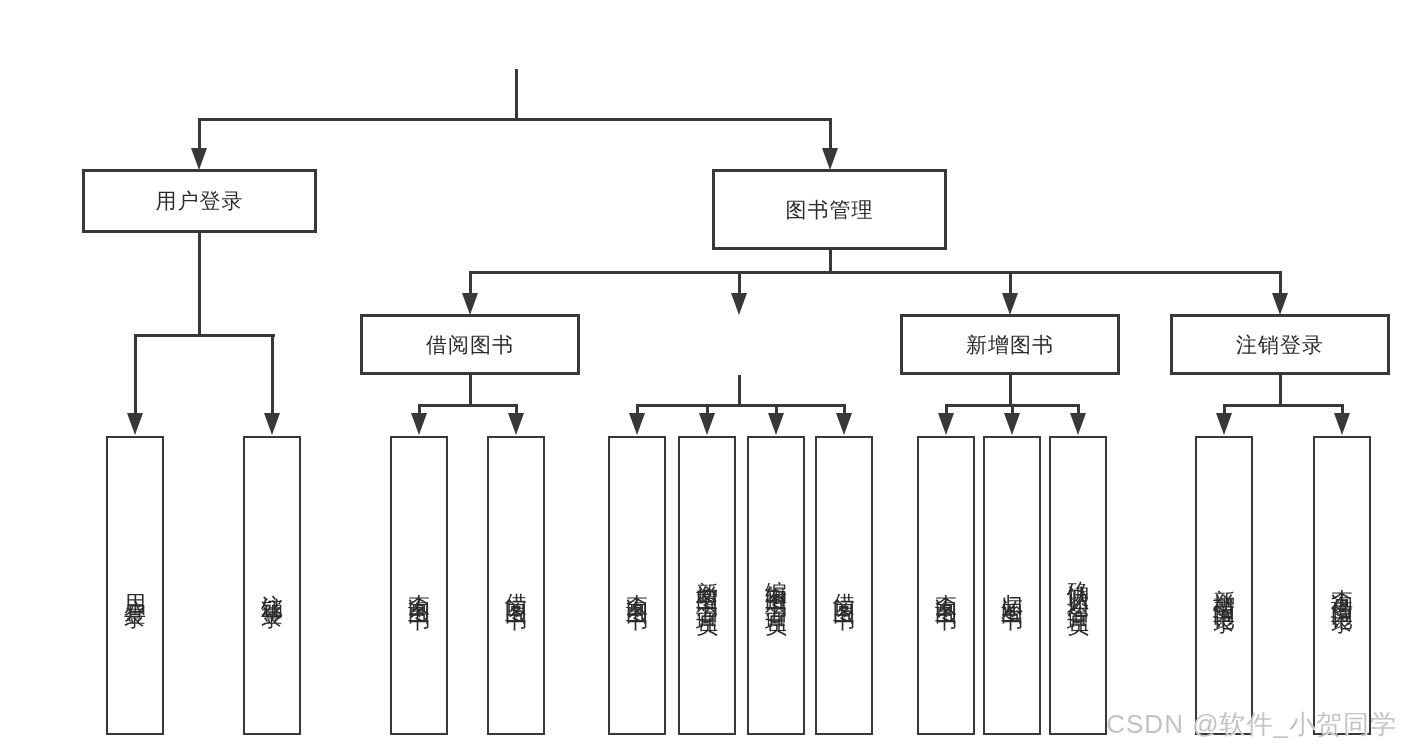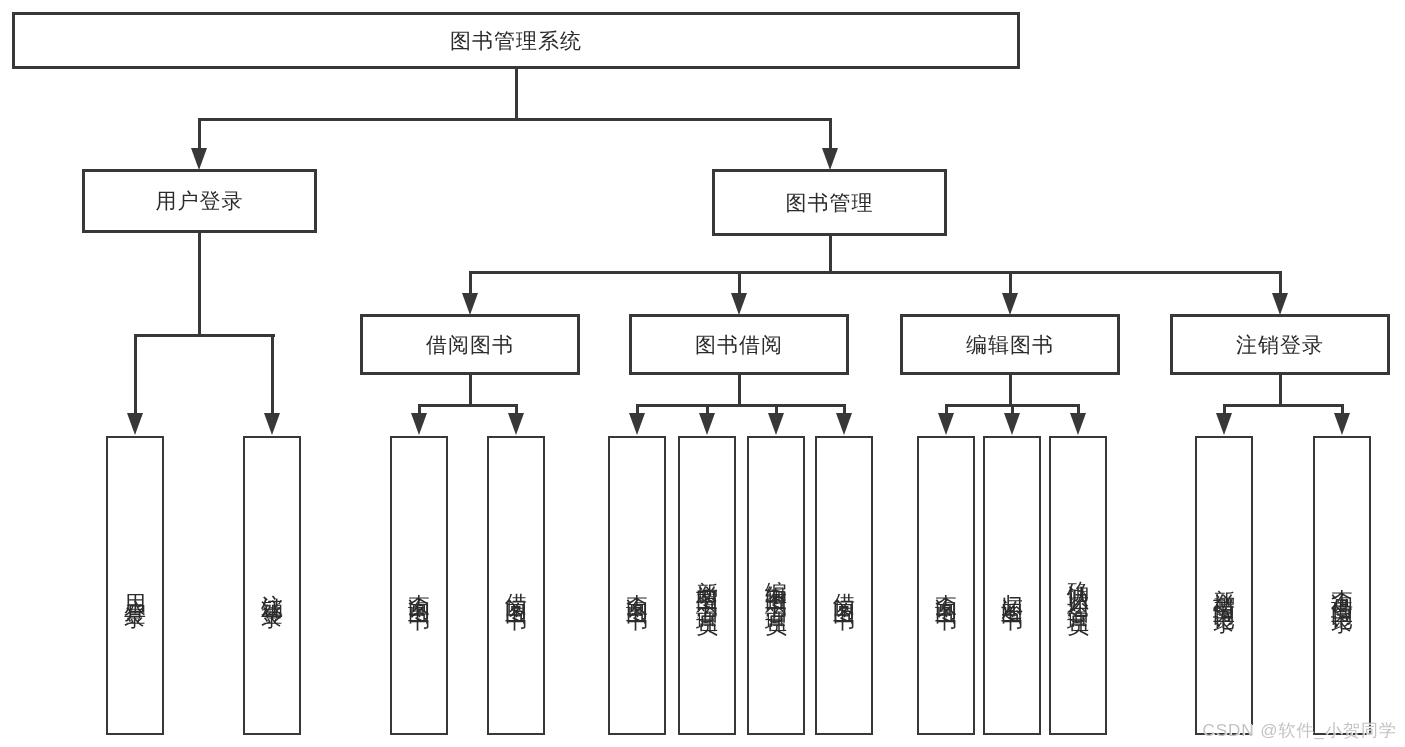--- a/index.html
+++ b/index.html
@@ -22,21 +22,21 @@
     white-space:nowrap;
   }
   .ln { position:absolute; background:#383838; z-index:1; }
   .ar {
     position:absolute; width:0; height:0; z-index:3;
     border-left:8px solid transparent; border-right:8px solid transparent;
     border-top:22px solid #383838;
   }
   .watermark {
     position:absolute; right:8px; bottom:5px; z-index:5;
-    font-size:17px; color:#c3c3c3; letter-spacing:1px;
+    font-size:26px; color:#c3c3c3; letter-spacing:1px;
     text-shadow:1px 1px 0 rgba(255,255,255,0.9);
   }
 </style>
 </head>
 <body>
 
 <div class="canvas">
 
   <div class="ln" style="left:514.5px;top:69px;width:3px;height:51px"></div>
   <div class="ln" style="left:198px;top:117.5px;width:634px;height:3px"></div>
@@ -85,39 +85,33 @@
   <div class="ar" style="left:629px;top:413px"></div>
   <div class="ar" style="left:699px;top:413px"></div>
   <div class="ar" style="left:768px;top:413px"></div>
   <div class="ar" style="left:836px;top:413px"></div>
   <div class="ar" style="left:938px;top:413px"></div>
   <div class="ar" style="left:1004px;top:413px"></div>
   <div class="ar" style="left:1070px;top:413px"></div>
   <div class="ar" style="left:1216px;top:413px"></div>
   <div class="ar" style="left:1334px;top:413px"></div>
 
-  <div class="node box-h" style="left:12px;top:12px;width:1008px;height:57px">
-    <span>图书管理系统</span>
-  </div>
 
   <div class="node box-h" style="left:82px;top:169px;width:235px;height:64px">
     <span>用户登录</span>
   </div>
-  <div class="node box-h" style="left:712px;top:169px;width:235px;height:67px">
+  <div class="node box-h" style="left:712px;top:169px;width:235px;height:81px">
     <span>图书管理</span>
   </div>
 
   <div class="node box-h" style="left:360px;top:314px;width:220px;height:61px">
     <span>借阅图书</span>
   </div>
-  <div class="node box-h" style="left:629px;top:314px;width:220px;height:61px">
-    <span>图书借阅</span>
-  </div>
   <div class="node box-h" style="left:900px;top:314px;width:220px;height:61px">
-    <span>编辑图书</span>
+    <span>新增图书</span>
   </div>
   <div class="node box-h" style="left:1170px;top:314px;width:220px;height:61px">
     <span>注销登录</span>
   </div>
 
   <div class="node box-v" style="left:106px;top:436px;width:58px;height:299px">
     <span class="vtext">用户登录</span>
   </div>
   <div class="node box-v" style="left:243px;top:436px;width:58px;height:299px">
     <span class="vtext">注销登录</span>

